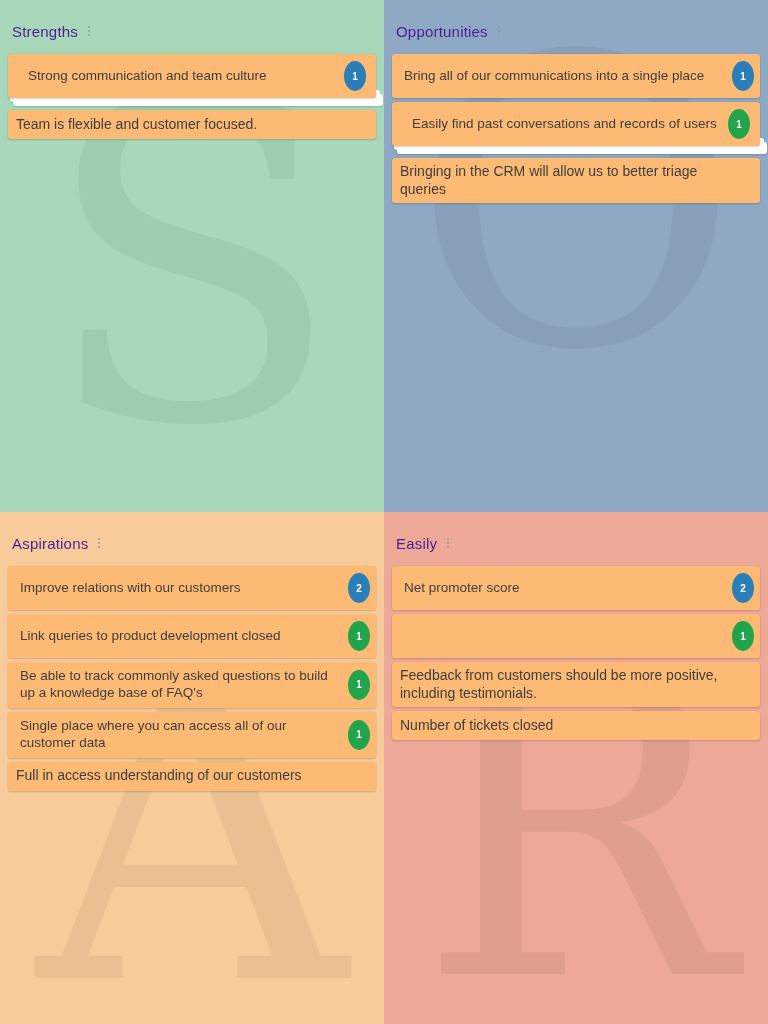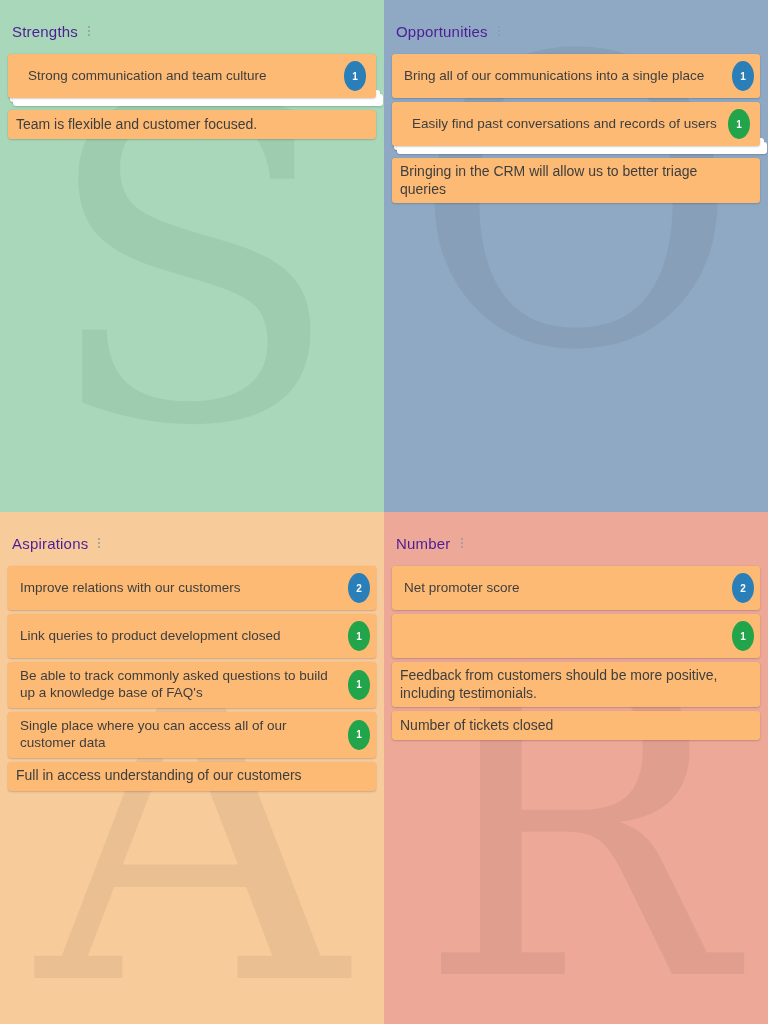--- a/index.html
+++ b/index.html
@@ -253,21 +253,21 @@
           <div class="card small">
             <span class="card-text">Full in access understanding of our customers</span>
           </div>
         </div>
       </div>
     </div>
     <div class="quadrant q-results" style="background: rgb(237, 168, 152);">
       <div class="watermark">R</div>
       <div class="q-inner">
         <div class="q-header">
-          <span class="q-title">Number</span>
+          <span class="q-title">Easily</span>
           <span class="kebab-icon">
             <i></i>
             <i></i>
             <i></i>
           </span>
         </div>
         <div class="card-list">
           <div class="card large">
             <span class="card-text">Net promoter score</span>
             <span class="badge blue">2</span>

